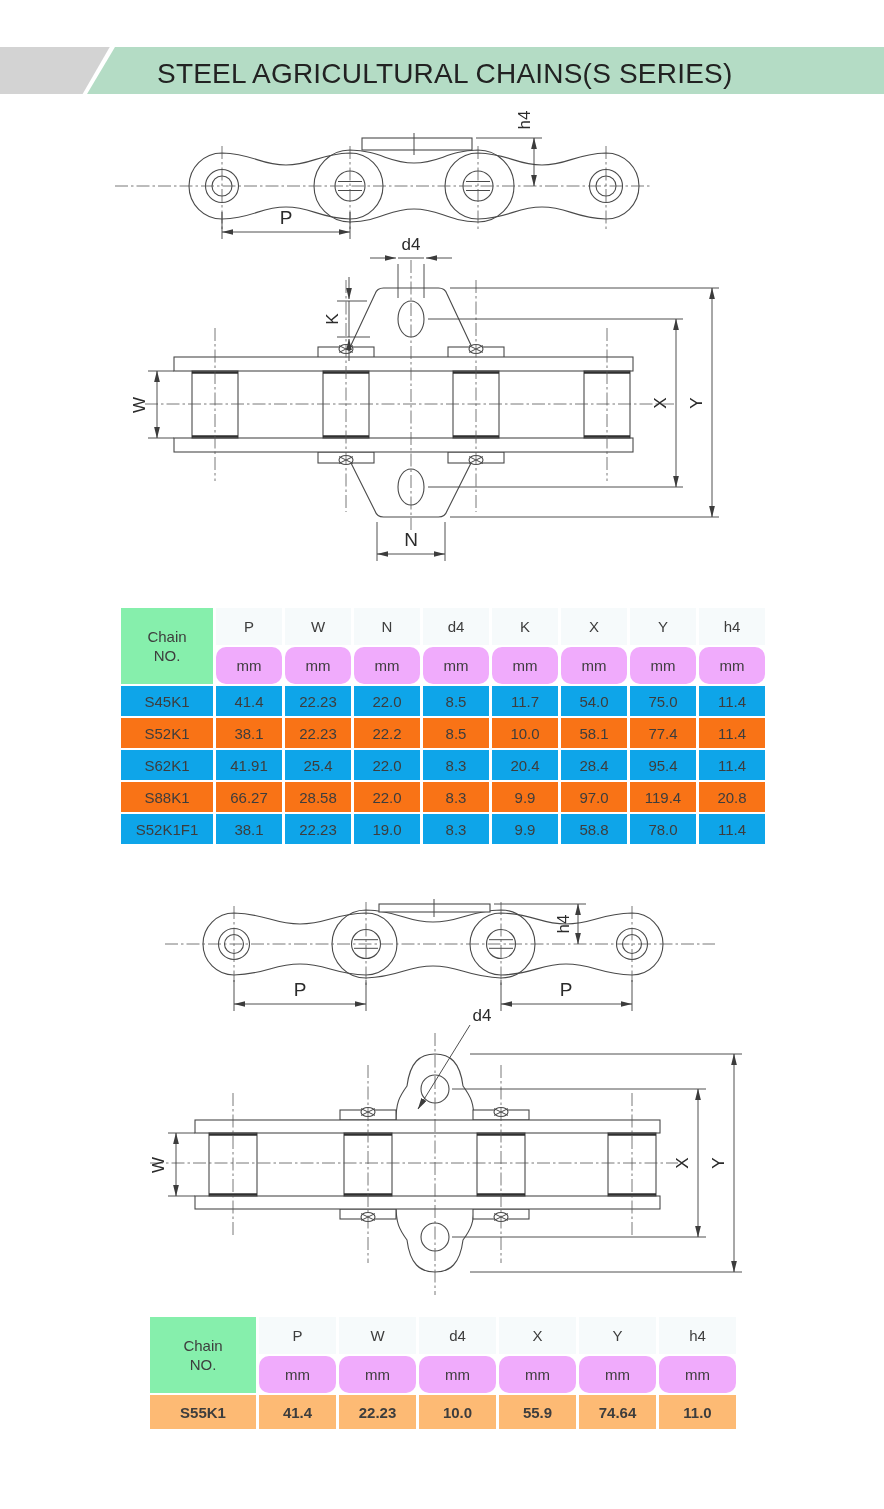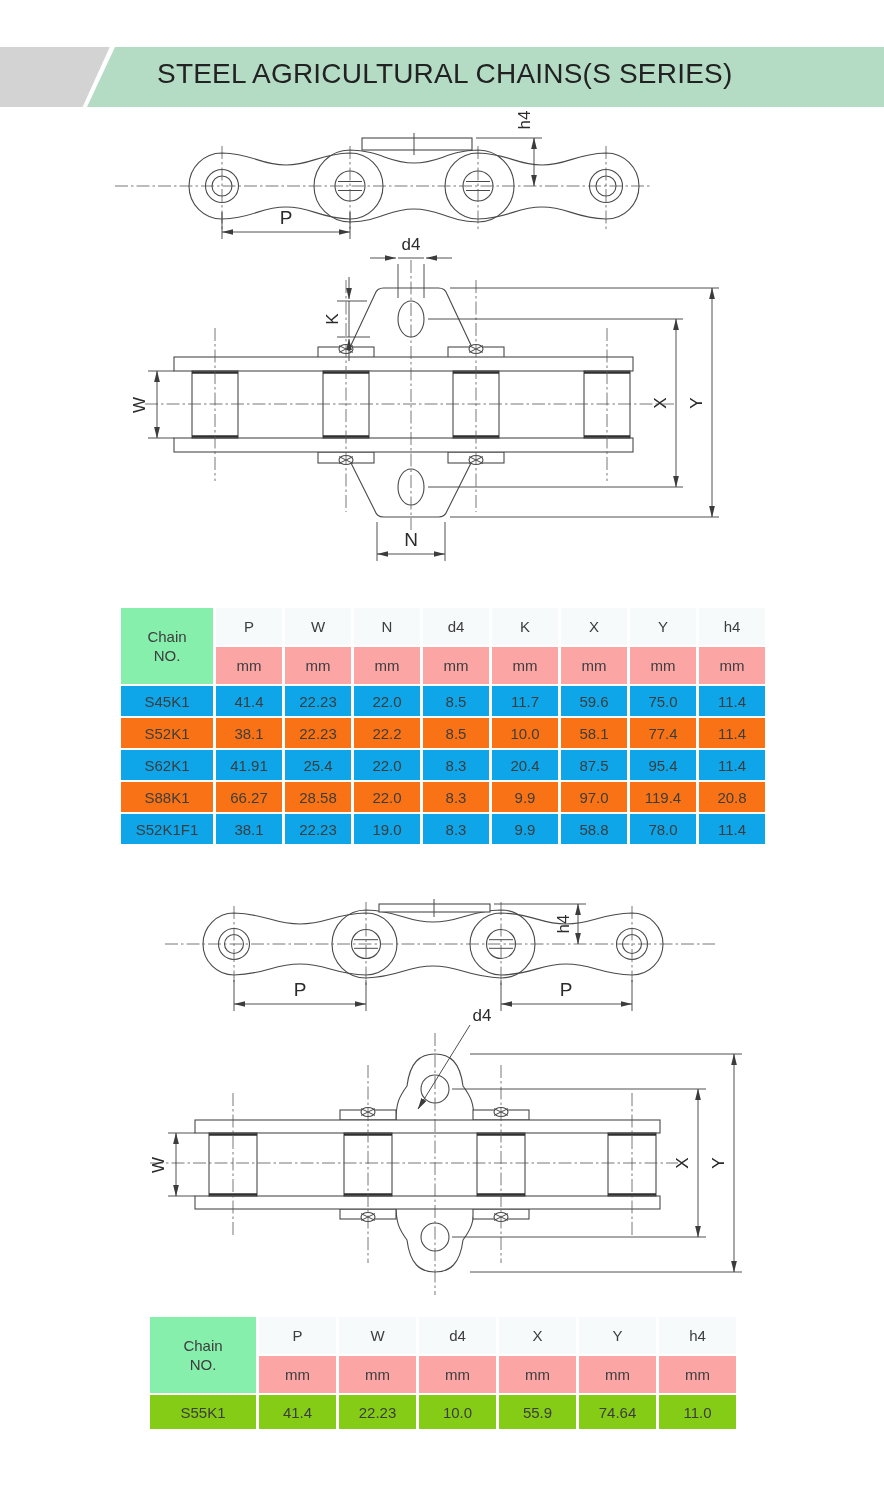--- a/index.html
+++ b/index.html
@@ -1,19 +1,19 @@
 <!DOCTYPE html>
 <html><head>
 <meta charset="utf-8">
 <style>
   html,body{margin:0;padding:0;background:#ffffff;}
   body{width:884px;height:1509px;position:relative;font-family:"Liberation Sans",sans-serif;overflow:hidden;}
 
   
-  .banner{position:absolute;left:0;top:47px;width:884px;height:60px;}
+  .banner{position:absolute;left:0;top:47px;width:884px;height:47px;}
   .banner-gray{position:absolute;left:0;top:0;bottom:0;width:118px;background:#d3d3d3;
     clip-path:polygon(0 0,93% 0,70% 100%,0 100%);}
   .banner-green{position:absolute;left:86px;top:0;bottom:0;right:0;background:#b4dcc5;
     clip-path:polygon(29px 0,100% 0,100% 100%,1px 100%);}
   .banner-title{position:absolute;left:157px;top:0;height:53px;display:flex;align-items:center;
     font-size:28px;color:#222;letter-spacing:0.2px;}
 
   
   .diag{position:absolute;}
   svg text{font-family:"Liberation Sans",sans-serif;font-size:17px;fill:#2b2b2b;}
@@ -24,24 +24,24 @@
   .dl{fill:none;stroke:#3c3c3c;stroke-width:0.9;}
   .hl{fill:none;stroke:#303030;stroke-width:2.4;}
   .tl{fill:none;stroke:#4a4a4a;stroke-width:1;}
 
   
   .spec-table{position:absolute;border-collapse:separate;border-spacing:3px 2px;
     font-size:15px;color:#3d3d3d;table-layout:fixed;}
   .spec-table td{text-align:center;vertical-align:middle;padding:0;}
   .h-chain{background:#86efac;line-height:1.3;}
   .h-param{background:#f6fafb;height:37px;}
-  .h-unit{background:#fca5a5;height:37px;}
+  .h-unit{background:#f0abfc;height:37px;border-radius:10px;}
   .drow td{height:30px;background:#0ea5e9;}
   .drow.alt td{background:#f97316;}
-  .t2 .drow td{height:34px;background:#84cc16;}
+  .t2 .drow td{height:34px;background:#fdba74;font-weight:bold;}
 </style>
 </head>
 <body>
 
 <div class="banner">
   <div class="banner-gray"></div>
   <div class="banner-green"></div>
   <div class="banner-title">STEEL AGRICULTURAL CHAINS(S SERIES)</div>
 </div>
 
@@ -185,21 +185,21 @@
     <td class="h-unit">mm</td>
     <td class="h-unit">mm</td>
   </tr>
   <tr class="drow">
     <td>S45K1</td>
     <td>41.4</td>
     <td>22.23</td>
     <td>22.0</td>
     <td>8.5</td>
     <td>11.7</td>
-    <td>59.6</td>
+    <td>54.0</td>
     <td>75.0</td>
     <td>11.4</td>
   </tr>
   <tr class="drow alt">
     <td>S52K1</td>
     <td>38.1</td>
     <td>22.23</td>
     <td>22.2</td>
     <td>8.5</td>
     <td>10.0</td>
@@ -207,21 +207,21 @@
     <td>77.4</td>
     <td>11.4</td>
   </tr>
   <tr class="drow">
     <td>S62K1</td>
     <td>41.91</td>
     <td>25.4</td>
     <td>22.0</td>
     <td>8.3</td>
     <td>20.4</td>
-    <td>87.5</td>
+    <td>28.4</td>
     <td>95.4</td>
     <td>11.4</td>
   </tr>
   <tr class="drow alt">
     <td>S88K1</td>
     <td>66.27</td>
     <td>28.58</td>
     <td>22.0</td>
     <td>8.3</td>
     <td>9.9</td>

